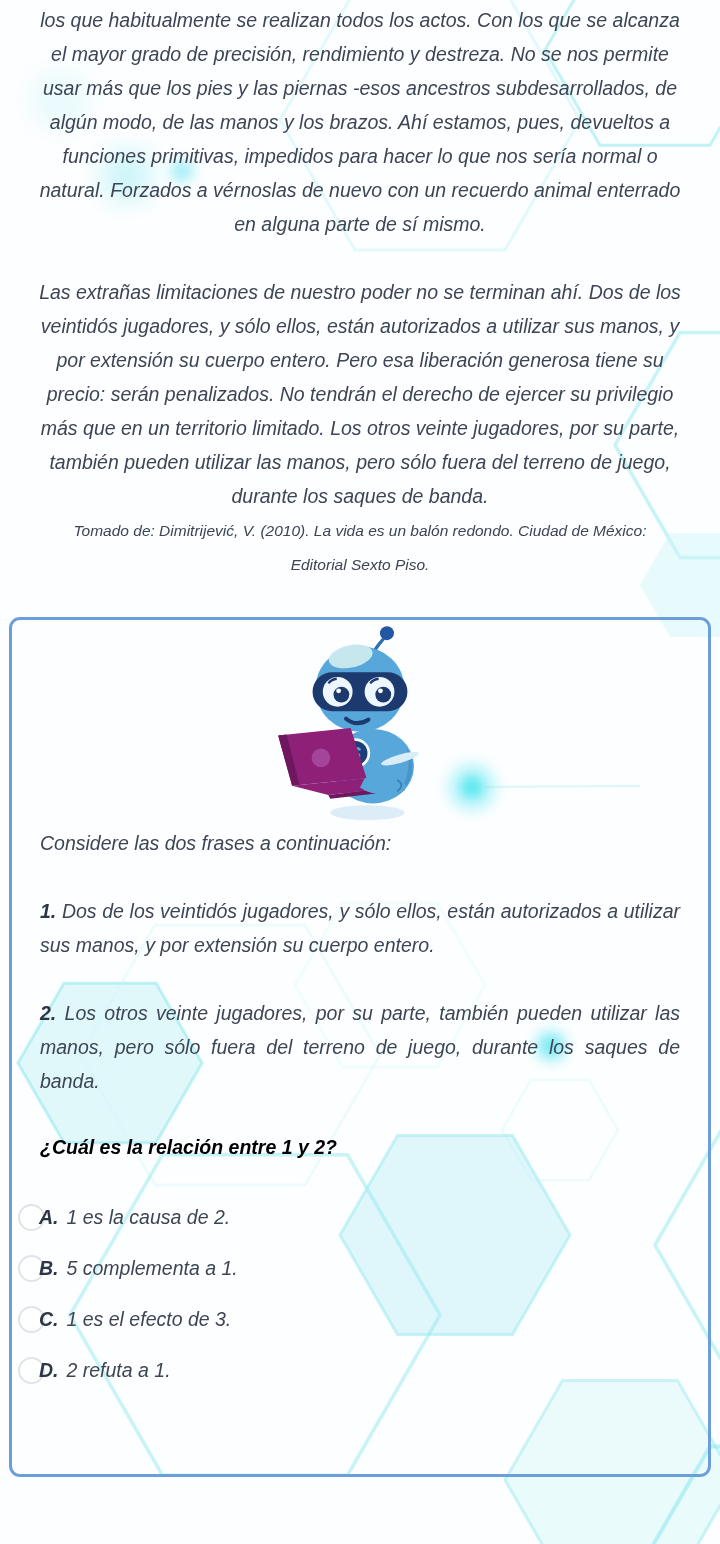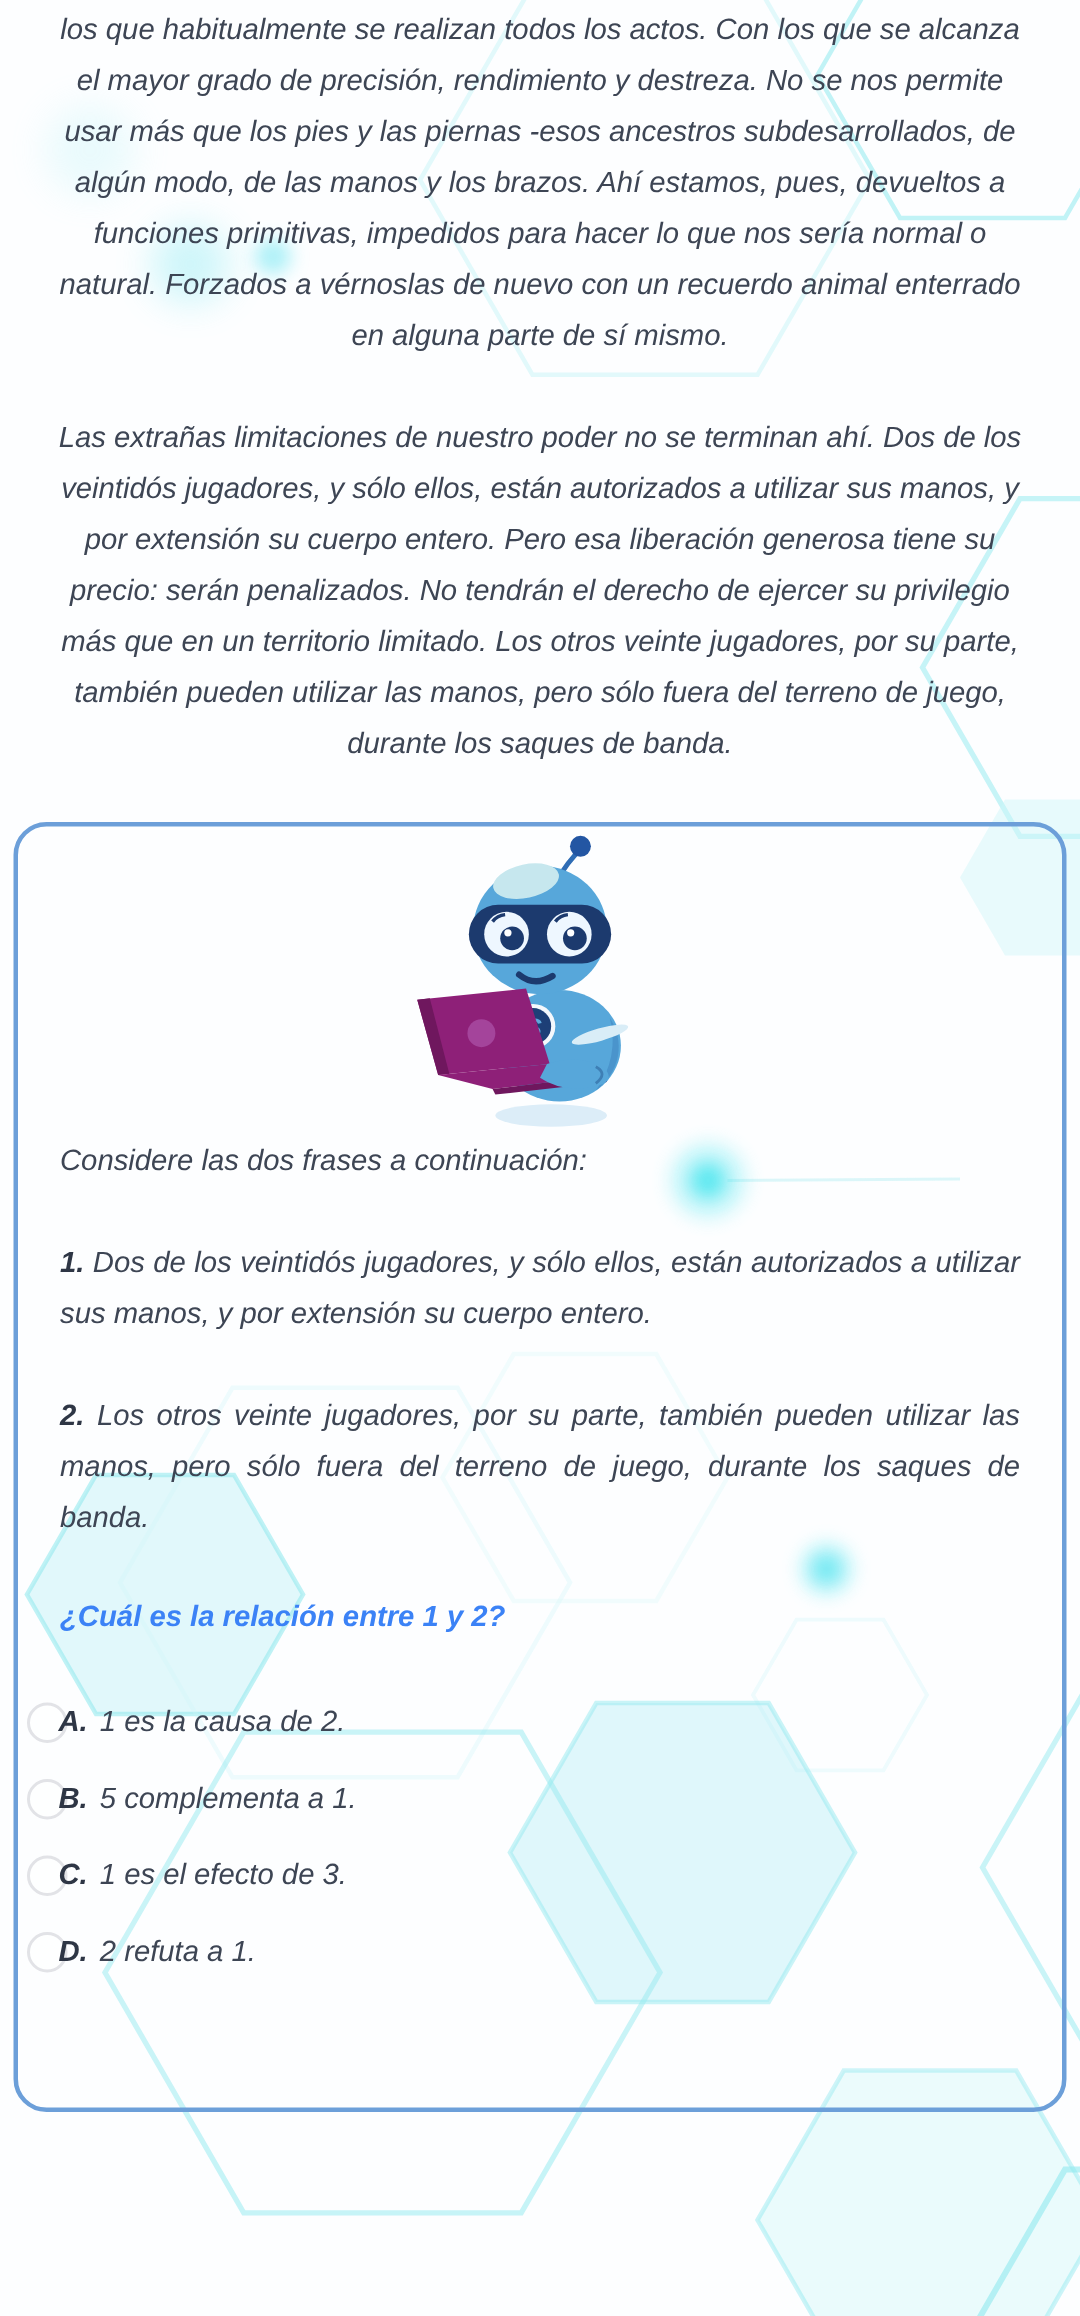--- a/index.html
+++ b/index.html
@@ -18,34 +18,34 @@
   .p1{padding-top:3px;}
   .p2{margin-top:34px !important;}
   .citation{width:600px;font-size:15.5px;line-height:34px;margin-top:1px !important;}
 
   
   .card{
     box-sizing:border-box;
     width:702px;height:860px;
     margin:35px auto 0;
     border:3px solid #6c9fd9;
-    border-radius:22px;
+    border-radius:11px;
     padding:2px 28px 0;
     background:rgba(255,255,255,0.06);
   }
   .mascot-wrap{text-align:center;height:200px;}
   .intro{font-size:19.5px;line-height:34px;margin:4px 0 0;}
   .statement{
     font-size:19.5px;line-height:34px;text-align:justify;
     margin:34px 0 0;
   }
   .statement b{color:#2e3645;}
   .question{
     font-size:19.5px;line-height:34px;font-weight:bold;
-    color:#3b82f6;margin:32px 0 0;
+    color:#000000;margin:32px 0 0;
   }
   .option{
     display:flex;align-items:center;
     height:28px;margin:23px 0 0 -22px;
     cursor:pointer;font-size:19.5px;
   }
   .option.first{margin-top:39px;}
   .radio{
     flex:none;width:27px;height:27px;box-sizing:border-box;
     border:2px solid #e2e3e7;border-radius:50%;
@@ -92,20 +92,21 @@
   <circle cx="472" cy="787" r="12" fill="#3fe5ef" opacity="0.85" filter="url(#soft)"></circle>
   <circle cx="551" cy="1046" r="18" fill="#55e7f1" opacity="0.35" filter="url(#soft)"></circle>
   <circle cx="551" cy="1046" r="9" fill="#49e2f0" opacity="0.8" filter="url(#soft)"></circle>
 </svg>
 
 <div class="content">
 
   <section class="passage">
     <p class="p-body p1">los que habitualmente se realizan todos los actos. Con los que se alcanza el mayor grado de precisión, rendimiento y destreza. No se nos permite usar más que los pies y las piernas -esos ancestros subdesarrollados, de algún modo, de las manos y los brazos. Ahí estamos, pues, devueltos a funciones primitivas, impedidos para hacer lo que nos sería normal o natural. Forzados a vérnoslas de nuevo con un recuerdo animal enterrado en alguna parte de sí mismo.</p>
     <p class="p-body p2">Las extrañas limitaciones de nuestro poder no se terminan ahí. Dos de los veintidós jugadores, y sólo ellos, están autorizados a utilizar sus manos, y por extensión su cuerpo entero. Pero esa liberación generosa tiene su precio: serán penalizados. No tendrán el derecho de ejercer su privilegio más que en un territorio limitado. Los otros veinte jugadores, por su parte, también pueden utilizar las manos, pero sólo fuera del terreno de juego, durante los saques de banda.</p>
+    <p class="citation">Tomado de: Dimitrijević, V. (2010). La vida es un balón redondo. Ciudad de México: Editorial Sexto Piso.</p>
   </section>
 
   <section class="card">
 
     <div class="mascot-wrap">
       <svg width="186" height="200" viewBox="0 0 200 215">
 
         <ellipse cx="108" cy="205" rx="40" ry="8" fill="#dcedf8"></ellipse>
 
         <ellipse cx="114" cy="155" rx="44" ry="40" fill="#57a7da"></ellipse>

